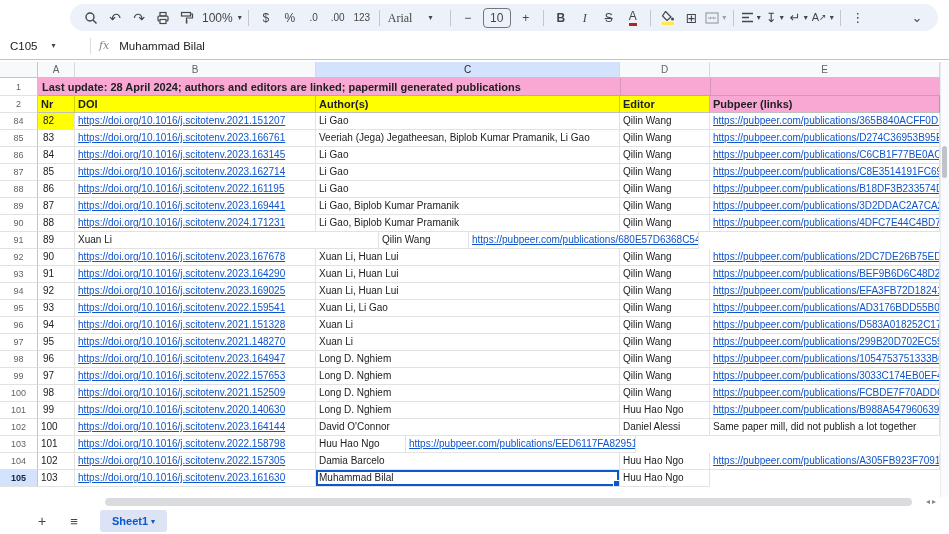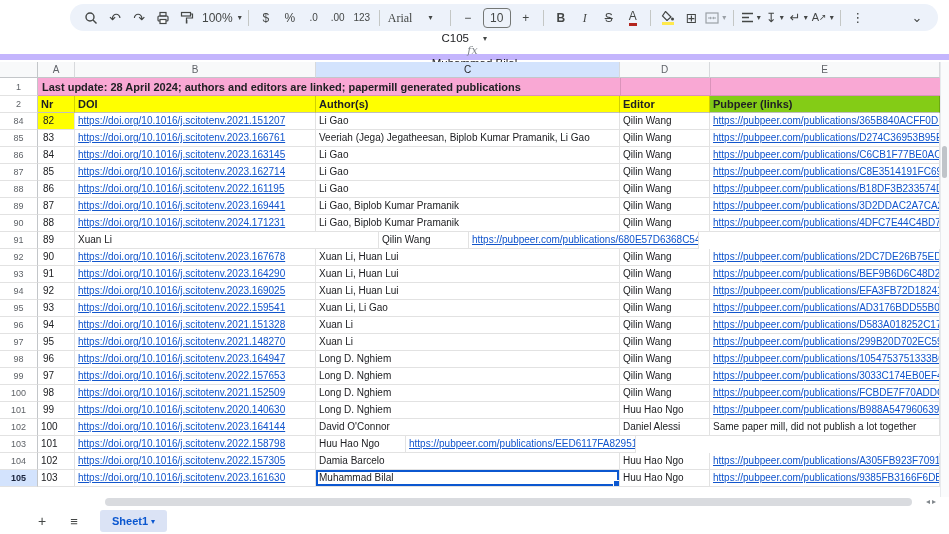--- a/index.html
+++ b/index.html
@@ -28,25 +28,25 @@
   .ital{font-style:italic;font-family:"Liberation Serif",serif;}
   .strike{text-decoration:line-through;}
   .acolor{display:inline-block;line-height:1;border-bottom:3px solid #b3261e;padding-bottom:1px;font-size:12px;}
   .fillwrap{display:flex;flex-direction:column;align-items:center;}
   .fillbar{width:12px;height:3px;background:#ffe94d;margin-top:1px;}
   .numfmt{font-size:10px;letter-spacing:0;}
   .disabled{color:#9aa0a6;}
   .spacer{flex:1;}
   
   .fbar{position:absolute;top:32px;left:0;width:949px;height:28px;background:#fff;
-    display:flex;align-items:center;border-bottom:6px solid #c4b5fd;box-sizing:border-box;flex-direction:column;}
+    display:flex;align-items:center;border-bottom:1px solid #c4b5fd;box-sizing:border-box;}
   .namebox{width:76px;display:flex;align-items:center;padding-left:10px;font-size:11.5px;}
   .namebox .caret{margin-left:14px;}
   .fdiv{width:1px;height:16px;background:#dadce0;margin:0 8px 0 4px;}
-  .fx{font-family:"DejaVu Serif",serif;font-style:italic;color:#80868b;font-size:11px;margin-right:4px;}
+  .fx{font-family:"DejaVu Serif",serif;font-style:italic;color:#80868b;font-size:11px;margin-right:10px;}
   .fval{font-size:11.5px;color:#202124;}
   
   .gridwrap{position:absolute;top:62px;left:0;width:940px;}
   .colh-row{display:flex;height:16px;}
   .corner{width:38px;background:#f8f9fa;border-right:1px solid #c3c6c9;border-bottom:1px solid #c3c6c9;box-sizing:border-box;}
   .colh{background:#f8f9fa;color:#5f6368;font-size:10px;display:flex;align-items:center;justify-content:center;
     border-right:1px solid #d7d9dc;border-bottom:1px solid #c3c6c9;box-sizing:border-box;height:16px;}
   .colh.sel{background:#d3e3fd;color:#1f1f1f;}
   .wa{width:37px;} .wb{width:241px;} .wc{width:304px;} .wd{width:90px;} .we{width:230px;}
   .r{display:flex;height:17px;}
@@ -206,21 +206,21 @@
           <div class="vline" style="left: 672px;"></div>
           <div class="banner-text" style="position: absolute;">Last update: 28 April 2024; authors and editors are linked; papermill generated publications</div>
         </div>
       </div>
       <div class="r r2">
         <div class="gut">2</div>
         <div class="cell hdr wa" style="background: rgb(255, 255, 0);">Nr</div>
         <div class="cell hdr wb" style="background: rgb(255, 255, 0);">DOI</div>
         <div class="cell hdr wc" style="background: rgb(255, 255, 0);">Author(s)</div>
         <div class="cell hdr wd" style="background: rgb(255, 255, 0);">Editor</div>
-        <div class="cell hdr we" style="background: #84cc16;">Pubpeer (links)</div>
+        <div class="cell hdr we" style="background: #f9a8d4;">Pubpeer (links)</div>
       </div>
       <div class="r">
         <div class="gut">84</div>
         <div class="cell nr wa" style="background: rgb(255, 255, 0);">82</div>
         <div class="cell wb"><span class="link">https://doi.org/10.1016/j.scitotenv.2021.151207</span></div>
         <div class="cell wc">Li Gao</div>
         <div class="cell wd">Qilin Wang</div>
         <div class="cell we"><span class="link">https://pubpeer.com/publications/365B840ACFF0DE</span></div>
       </div>
       <div class="r">
@@ -380,21 +380,20 @@
         <div class="cell wc">Damia Barcelo</div>
         <div class="cell wd">Huu Hao Ngo</div>
         <div class="cell we"><span class="link">https://pubpeer.com/publications/A305FB923F70917</span></div>
       </div>
       <div class="r">
         <div class="gut sel">105</div>
         <div class="cell nr wa">103</div>
         <div class="cell wb"><span class="link">https://doi.org/10.1016/j.scitotenv.2023.161630</span></div>
         <div class="cell wc selcell">Muhammad Bilal</div>
         <div class="cell wd">Huu Hao Ngo</div>
-        <div class="cell we"><span class="link">https://pubpeer.com/publications/9385FB3166F6DB</span></div>
       </div>
     </div>
 </div>
 
 <div class="vscroll">
     <div class="vthumb"></div>
   </div>
 <div class="hscroll">
   <div class="hthumb"></div>
   <span class="hsarrows"><span>◂</span><span>▸</span></span>

